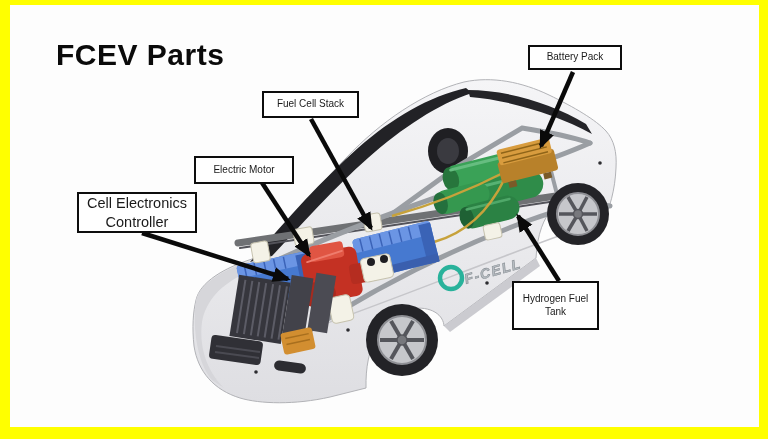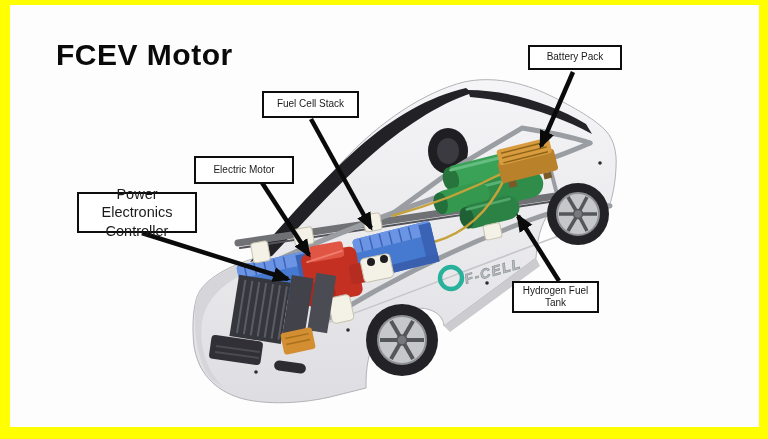--- a/index.html
+++ b/index.html
@@ -20,21 +20,21 @@
   .diagram-label{
     position:absolute;box-sizing:border-box;
     background:#ffffff;border:2.5px solid #0d0d0d;
     display:flex;align-items:center;justify-content:center;text-align:center;
     font-size:10px;color:#1a1a1a;line-height:1.25;padding:1px 4px;
   }
   .lbl-battery  {left:528px;top:45px;width:94px;height:25px;}
   .lbl-fuelcell {left:262px;top:91px;width:97px;height:27px;}
   .lbl-motor    {left:194px;top:156px;width:100px;height:28px;}
   .lbl-pec      {left:77px; top:192px;width:120px;height:41px;font-size:14.5px;}
-  .lbl-hydrogen {left:512px;top:281px;width:87px;height:32px;}
+  .lbl-hydrogen {left:512px;top:281px;width:87px;height:49px;}
 </style>
 </head>
 <body>
 
 <div id="stage">
   <div id="canvas"></div>
 
   <svg id="car-svg" viewBox="0 0 768 439">
     <defs>
       <linearGradient id="gBody" x1="0" y1="0" x2="0" y2="1">
@@ -212,20 +212,20 @@
 
     <g stroke="#0a0a0a" stroke-width="4.5" fill="none">
       <line x1="573" y1="72" x2="541" y2="146" marker-end="url(#ah)"></line>
       <line x1="311" y1="119" x2="371" y2="228" marker-end="url(#ah)"></line>
       <line x1="257" y1="175" x2="309" y2="255" marker-end="url(#ah)"></line>
       <line x1="142" y1="233" x2="288" y2="279" marker-end="url(#ah)"></line>
       <line x1="559" y1="281" x2="518" y2="216" marker-end="url(#ah)"></line>
     </g>
   </svg>
 
-  <div class="page-title">FCEV Motor</div>
+  <div class="page-title">FCEV Parts</div>
 
   <div class="diagram-label lbl-battery">Battery Pack</div>
   <div class="diagram-label lbl-fuelcell">Fuel Cell Stack</div>
   <div class="diagram-label lbl-motor">Electric Motor</div>
-  <div class="diagram-label lbl-pec">Power Electronics Controller</div>
+  <div class="diagram-label lbl-pec">Cell Electronics Controller</div>
   <div class="diagram-label lbl-hydrogen">Hydrogen Fuel Tank</div>
 </div>
 
 </body></html>

